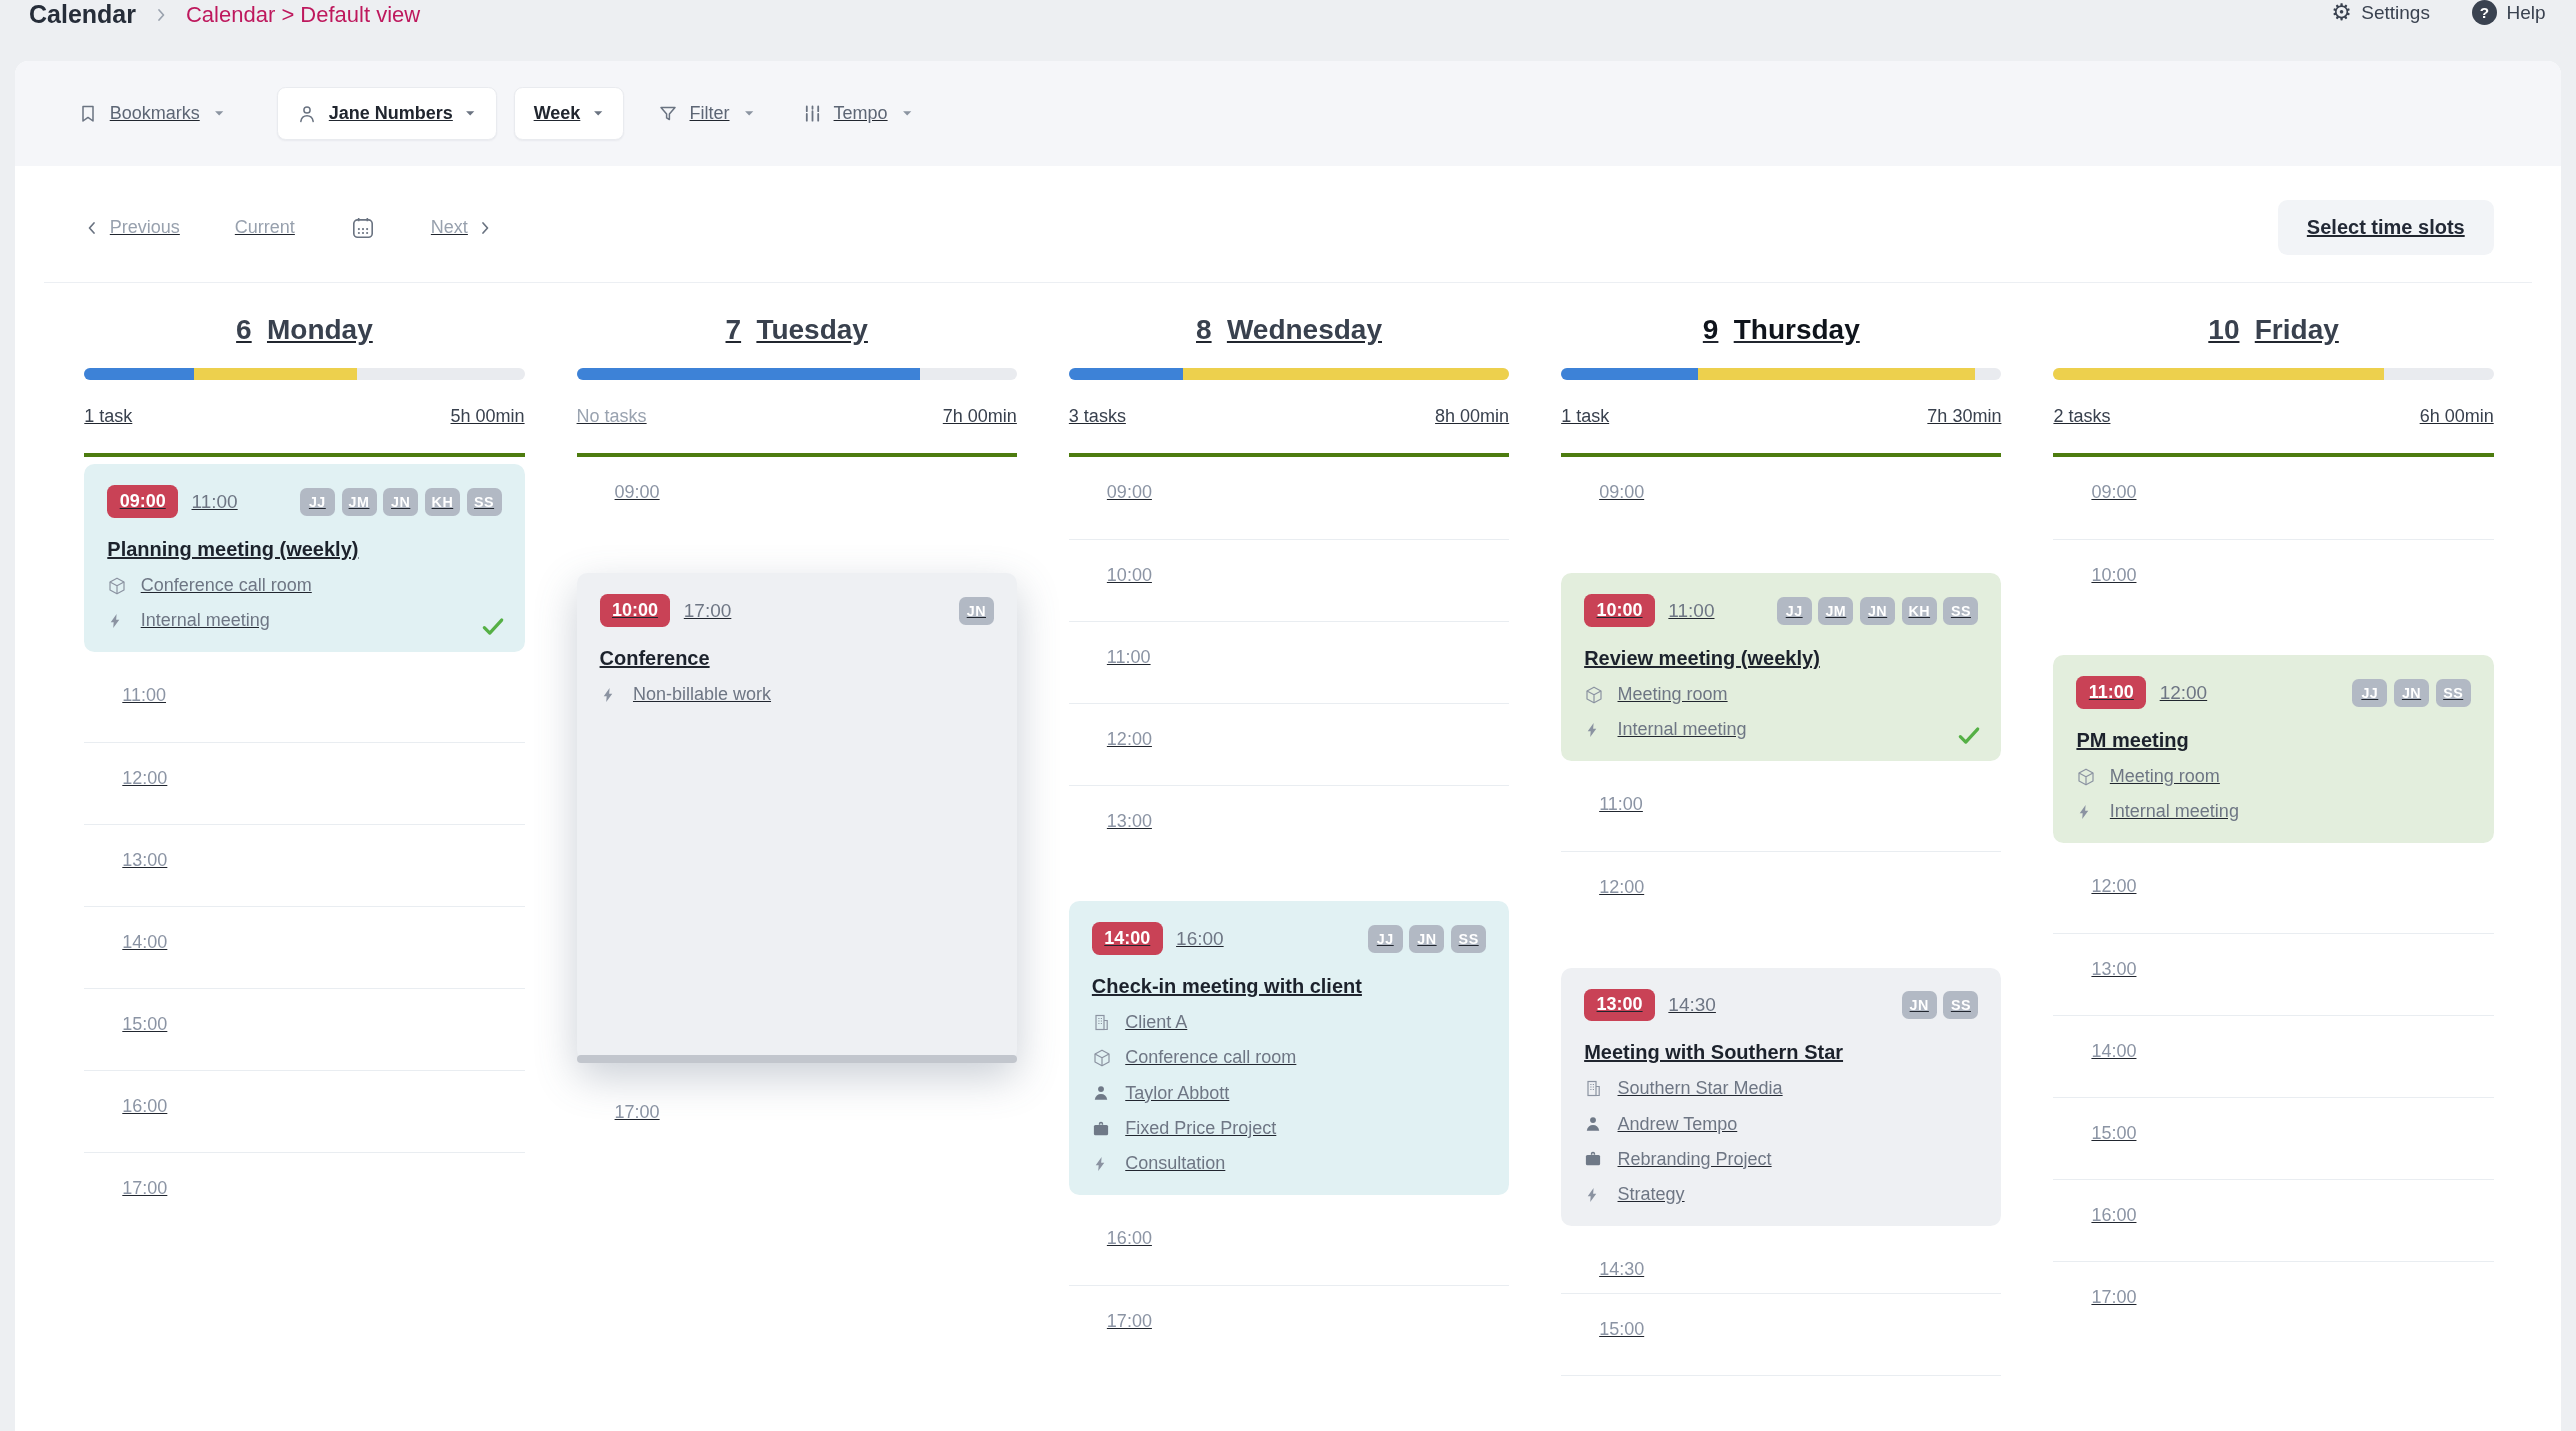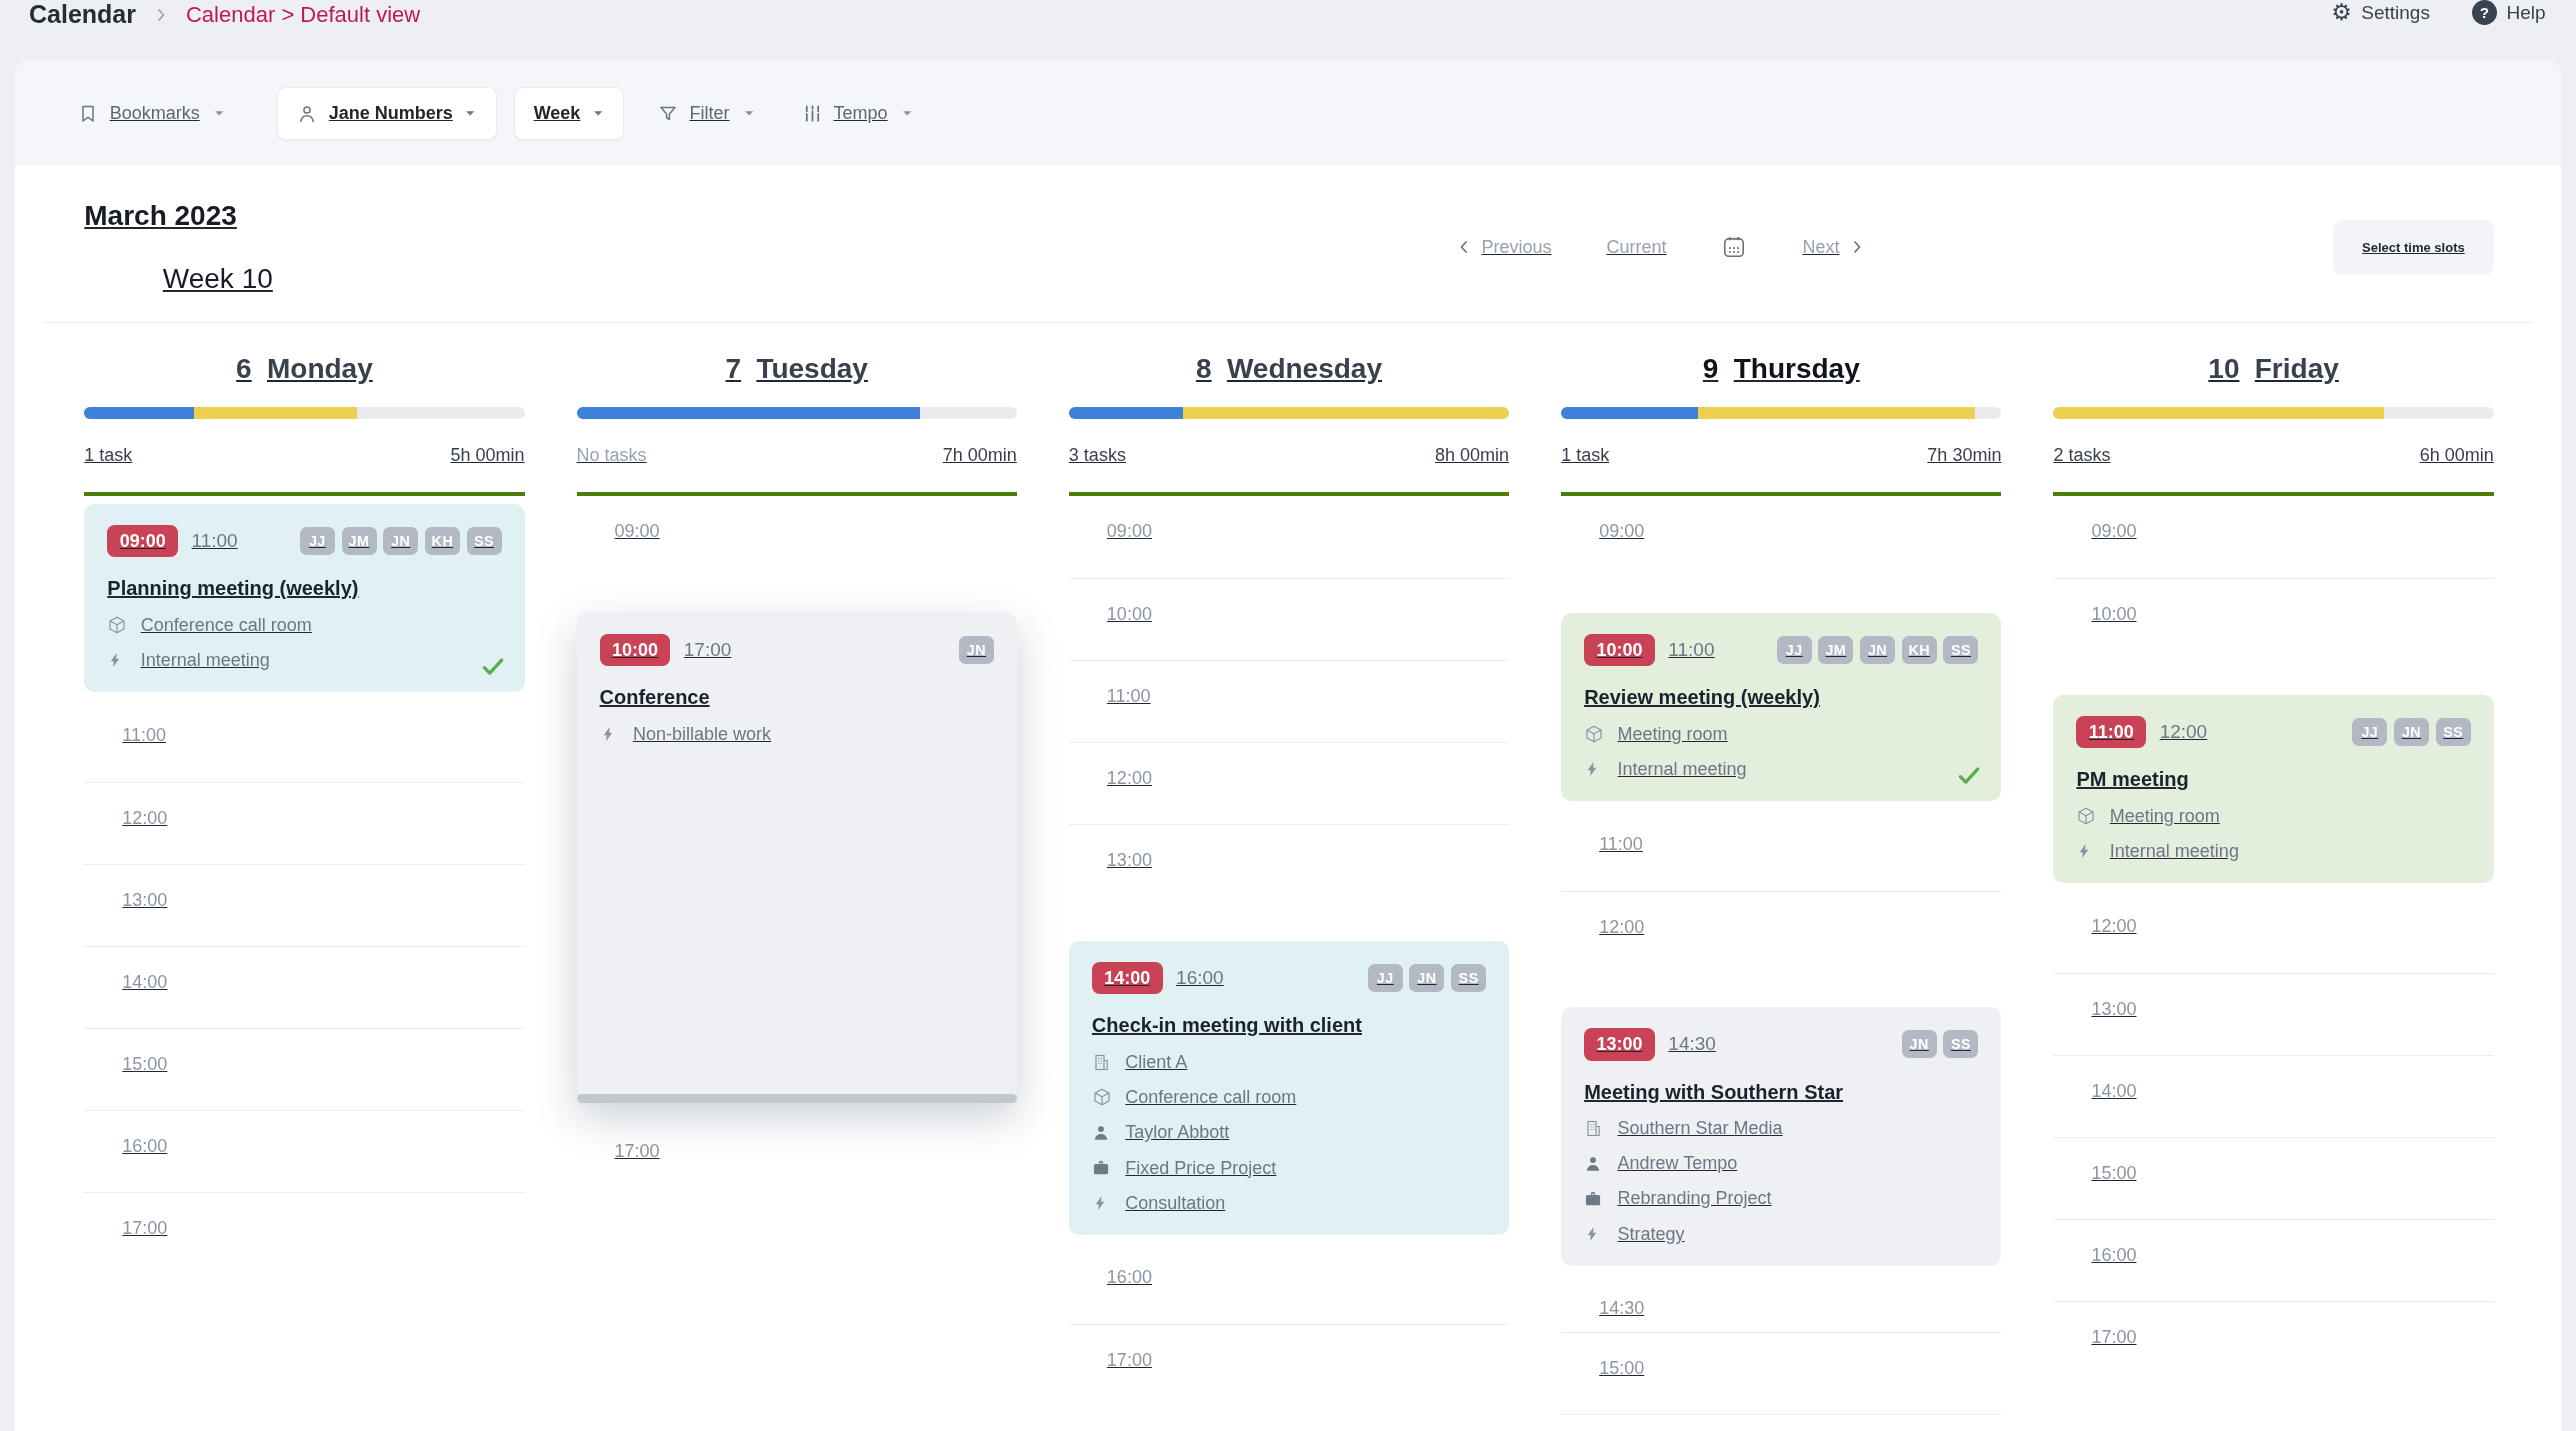--- a/index.html
+++ b/index.html
@@ -45,21 +45,21 @@
   .icon { display:inline-flex; align-items:center; justify-content:center; color:#6a7381; }
   
   .header-row { display:flex; align-items:center; justify-content:space-between; padding:34px 67px 27px 69px; }
   .view-title { font-size:28px; color:#171c26; white-space:nowrap; }
   .view-title .month { font-weight:700; }
   .view-title .week { font-weight:400; margin-left:9.5px; }
   .range-nav { display:flex; align-items:center; gap:55px; color:#98a1ae; font-size:18px; }
   .range-nav .nav-item { display:flex; align-items:center; gap:9.5px; cursor:pointer; }
   .primary-ghost {
     background:#f2f4f7; border:none; border-radius:9.5px; height:55px; padding:0 29px;
-    font-family:inherit; font-size:13px; font-weight:700; color:#232936; cursor:pointer;
+    font-family:inherit; font-size:20px; font-weight:700; color:#232936; cursor:pointer;
   }
   .head-divider { border-top:1px solid #eceff3; margin:0 29px; }
   
   .week { display:grid; grid-template-columns:repeat(5,1fr); column-gap:52px; padding:30.5px 67px 0 69px; }
   .day-header { display:flex; justify-content:center; align-items:baseline; gap:15.3px;
     font-size:28px; font-weight:600; color:#39414e; }
   .day-col.today .day-header { color:#0f141c; font-weight:700; }
   .progress { margin-top:22px; height:12.4px; border-radius:6.7px; background:#e9ebef; display:flex; overflow:hidden; }
   .seg { height:100%; }
   .seg.tracked { background:#3d82d7; }
@@ -173,23 +173,20 @@
           </svg>
         </span>
       <span>Tempo</span>
       <span class="caret"><svg width="12.4" height="12.4" viewBox="0 0 12 12" fill="currentColor">
             <path d="M2 4l4 4.2L10 4z"></path>
           </svg></span>
     </span>
   </div>
 
   <div class="header-row">
-    <div class="view-title">
-      <span class="month">March 2023</span><span class="week">Week 10</span>
-    </div>
     <div class="range-nav">
       <span class="nav-item">
         <span class="icon">
             <svg width="16" height="16" viewBox="0 0 16 16" fill="none" stroke="currentColor" stroke-width="1.7" stroke-linecap="round" stroke-linejoin="round">
               <path d="M10 3 5.5 8 10 13"></path>
             </svg>
           </span>
         <span>Previous</span>
       </span>
       <span class="nav-item">

